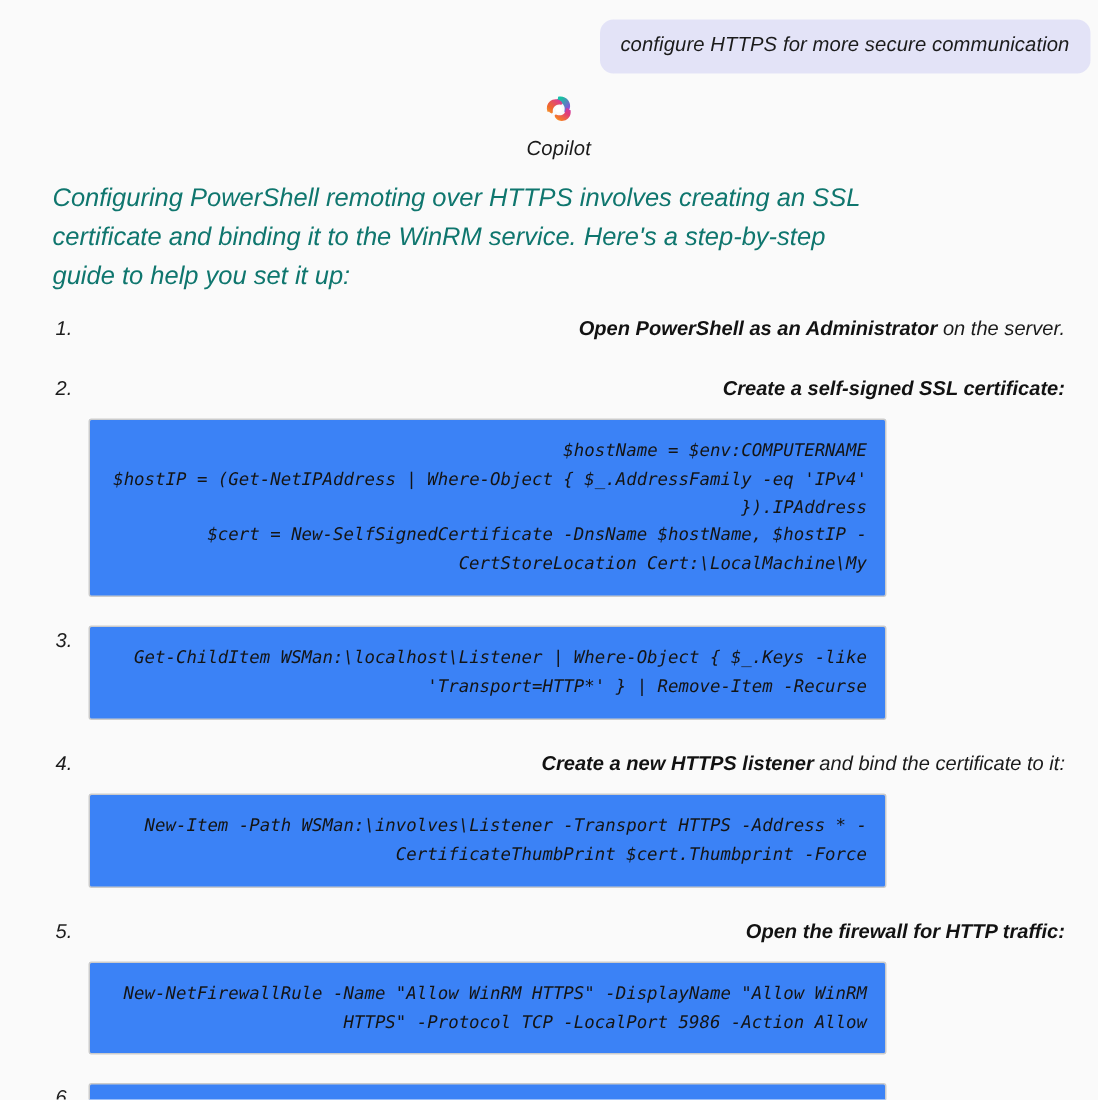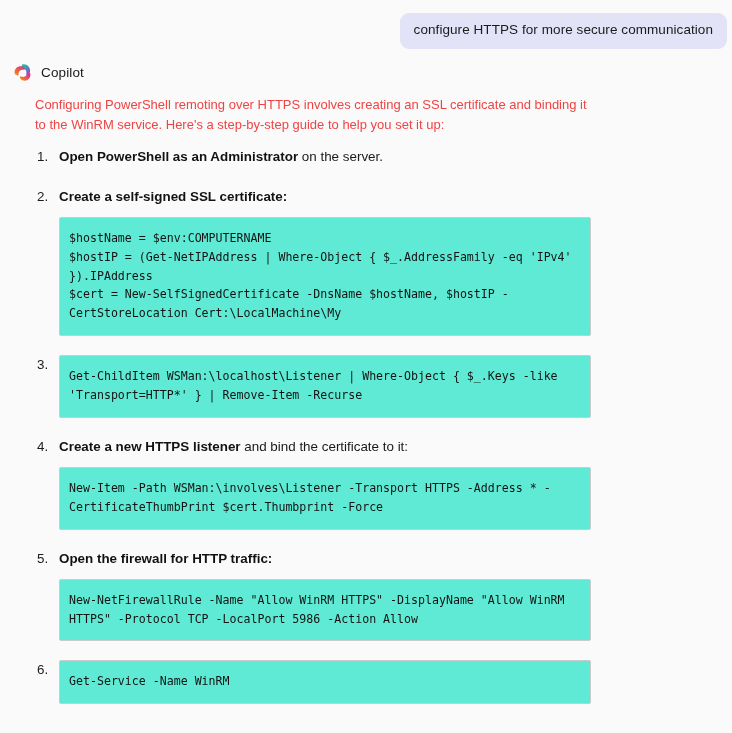--- a/index.html
+++ b/index.html
@@ -14,20 +14,21 @@
     font-size: 13.5px;
     color: #1a1a1a;
     overflow: hidden;
     position: relative;
   }
   .page {
     position: relative;
     width: 732px;
     height: 733px;
     box-sizing: border-box;
+    font-style: italic;
   }
 
   
   .user-row {
     display: flex;
     justify-content: flex-end;
     padding: 13px 5px 0 0;
   }
   .user-bubble {
     background: #e3e3f7;
@@ -39,20 +40,21 @@
     max-width: 560px;
     letter-spacing: 0.005em;
   }
 
   
   .assistant-header {
     display: flex;
     align-items: center;
     gap: 9px;
     padding: 14px 0 0 13px;
+    flex-direction: column;
   }
   .copilot-logo {
     width: 19px;
     height: 19px;
     flex: 0 0 19px;
     display: block;
   }
   .assistant-name {
     font-size: 13.5px;
     color: #1a1a1a;
@@ -60,57 +62,58 @@
     letter-spacing: 0.01em;
   }
 
   
   .assistant-body {
     padding: 0 22px 0 35px;
   }
   p.para {
     margin: 11px 0 0 0;
     line-height: 1.52;
-    font-size: 13px;
-    color: #ef4444;
+    font-size: 17px;
+    color: #0f766e;
     max-width: 556px;
   }
   p.para.first { margin-top: 13px; }
 
   ol.steps {
     list-style: none;
     margin: 13px 0 0 0;
     padding: 0;
     counter-reset: stepnum;
   }
   ol.steps > li {
     position: relative;
     counter-increment: stepnum;
     padding-left: 22px;
     margin: 0 0 0 2px;
     line-height: 1.52;
     font-size: 13.4px;
+    text-align: right;
   }
   ol.steps > li::before {
     content: counter(stepnum) ".";
     position: absolute;
     left: 0;
     top: 0;
     width: 16px;
     text-align: left;
     color: #1c1c1c;
     font-size: 13.4px;
   }
   ol.steps > li + li { margin-top: 19px; }
   .step-text b { font-weight: 700; color: #121212; }
 
   
   .code-block {
     border: 1px solid #cbcbcb;
-    background: #5eead4;
+    background: #3b82f6;
     border-radius: 2px;
     margin: 10px 0 13px 0;
     padding: 11px 12px 12px 9px;
     font-family: "DejaVu Sans Mono", "Liberation Mono", monospace;
     font-size: 11.6px;
     line-height: 1.62;
     color: #141414;
     white-space: pre-wrap;
     word-break: break-word;
     max-width: 509px;

